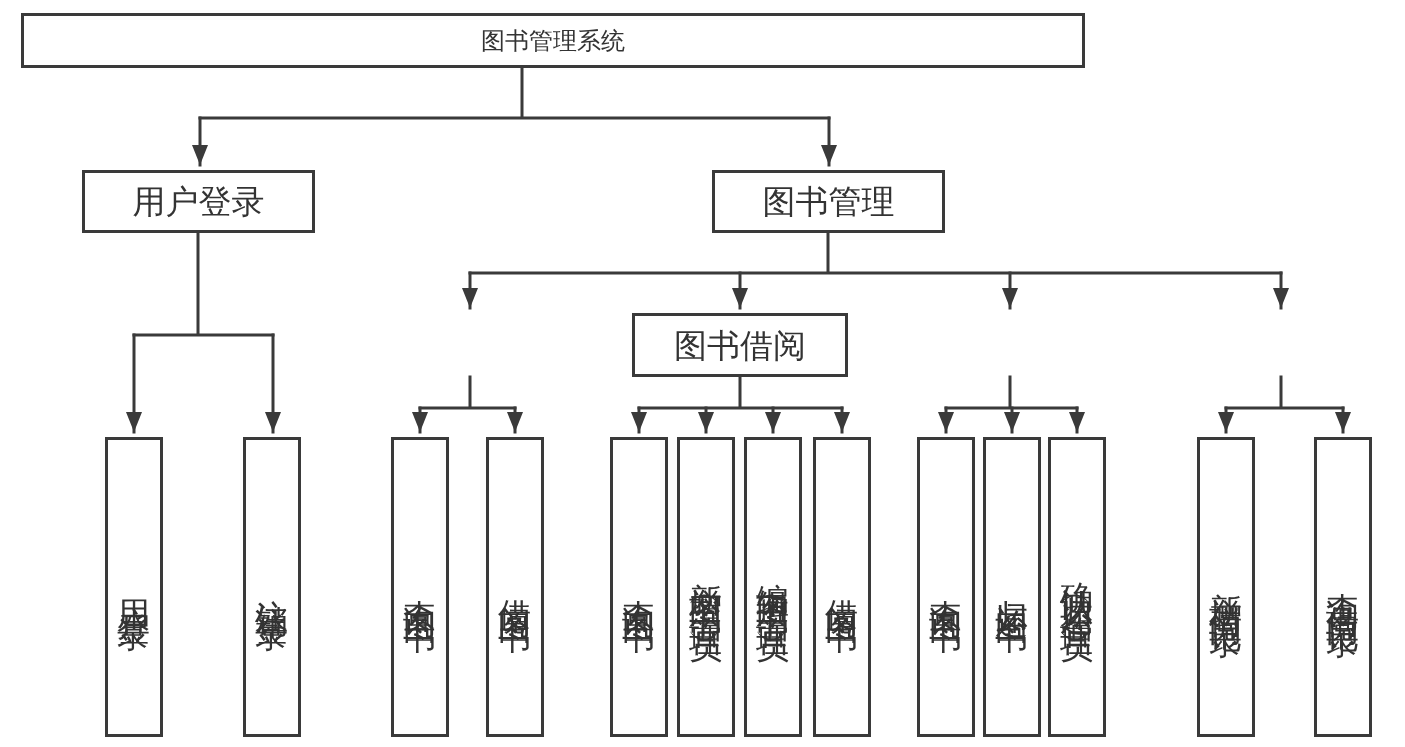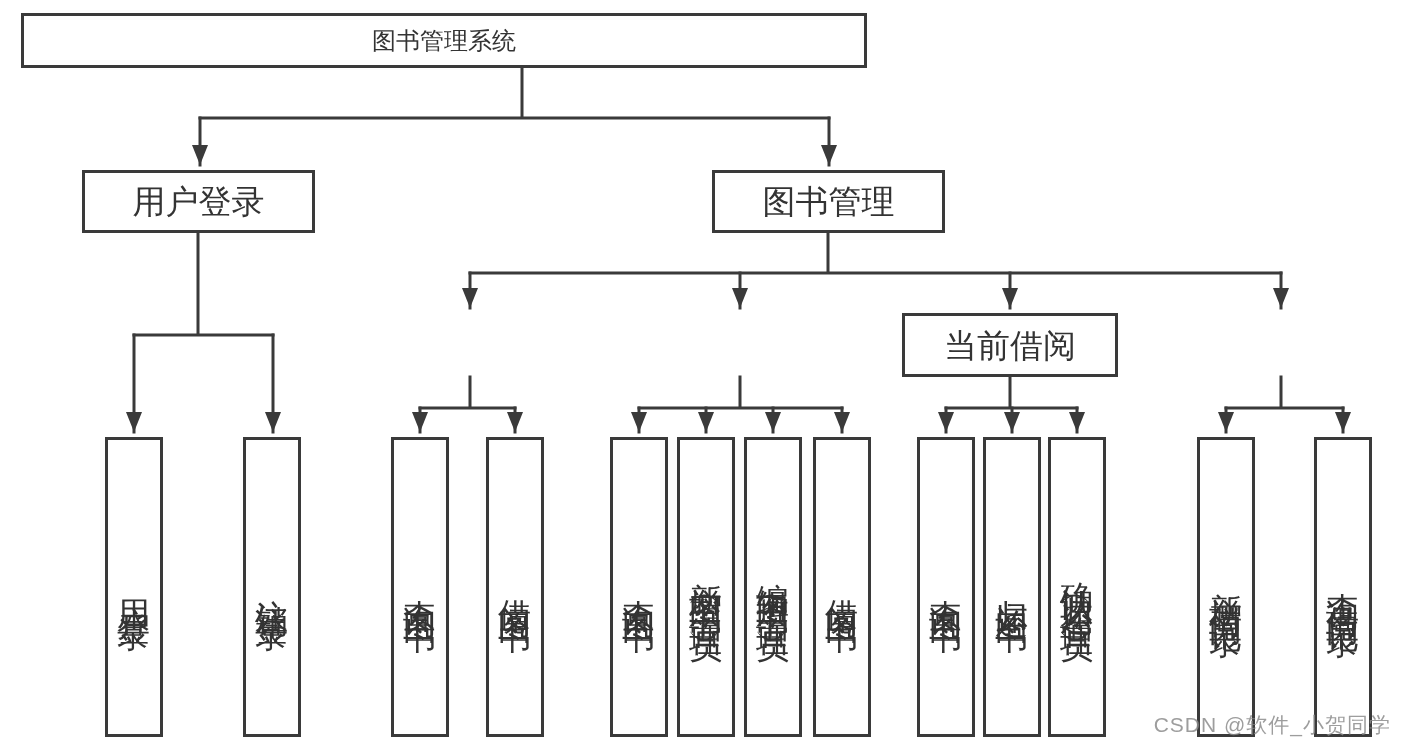--- a/index.html
+++ b/index.html
@@ -101,33 +101,33 @@
       <path d="M946,408 L946,432" marker-end="url(#arrow)"></path>
       <path d="M1012,408 L1012,432" marker-end="url(#arrow)"></path>
       <path d="M1077,408 L1077,432" marker-end="url(#arrow)"></path>
 
       <path d="M1281,377 L1281,408 M1226,408 L1343,408"></path>
       <path d="M1226,408 L1226,432" marker-end="url(#arrow)"></path>
       <path d="M1343,408 L1343,432" marker-end="url(#arrow)"></path>
     </g>
   </svg>
 
-  <div class="node root-bar" style="left:21px; top:13px; width:846px; height:55px;justify-content:center;">
+  <div class="node root-bar" style="left:21px; top:13px; width:1064px; height:55px;justify-content:center;">
     <span class="lbl">图书管理系统</span>
   </div>
 
   <div class="node" style="left:82px; top:170px; width:233px; height:63px;">
     <span class="lbl">用户登录</span>
   </div>
   <div class="node" style="left:712px; top:170px; width:233px; height:63px;">
     <span class="lbl">图书管理</span>
   </div>
 
-  <div class="node" style="left:902px; top:313px; width:216px; height:64px;">
-    <span class="lbl">当前借阅</span>
+  <div class="node" style="left:632px; top:313px; width:216px; height:64px;">
+    <span class="lbl">图书借阅</span>
   </div>
 
   <div class="node vert" style="left:105px; top:437px; width:58px; height:300px;">
     <span class="lbl">用户登录</span>
   </div>
   <div class="node vert" style="left:243px; top:437px; width:58px; height:300px;">
     <span class="lbl">注销登录</span>
   </div>
 
   <div class="node vert" style="left:391px; top:437px; width:58px; height:300px;">
@@ -160,15 +160,14 @@
     <span class="lbl">确认归还（管理员）</span>
   </div>
 
   <div class="node vert" style="left:1197px; top:437px; width:58px; height:300px;">
     <span class="lbl">新增借阅记录</span>
   </div>
   <div class="node vert" style="left:1314px; top:437px; width:58px; height:300px;">
     <span class="lbl">查询借阅记录</span>
   </div>
 
-  <div class="watermark">CSDN @软件_小贺同学</div>
 
 </div>
 
 </body></html>

